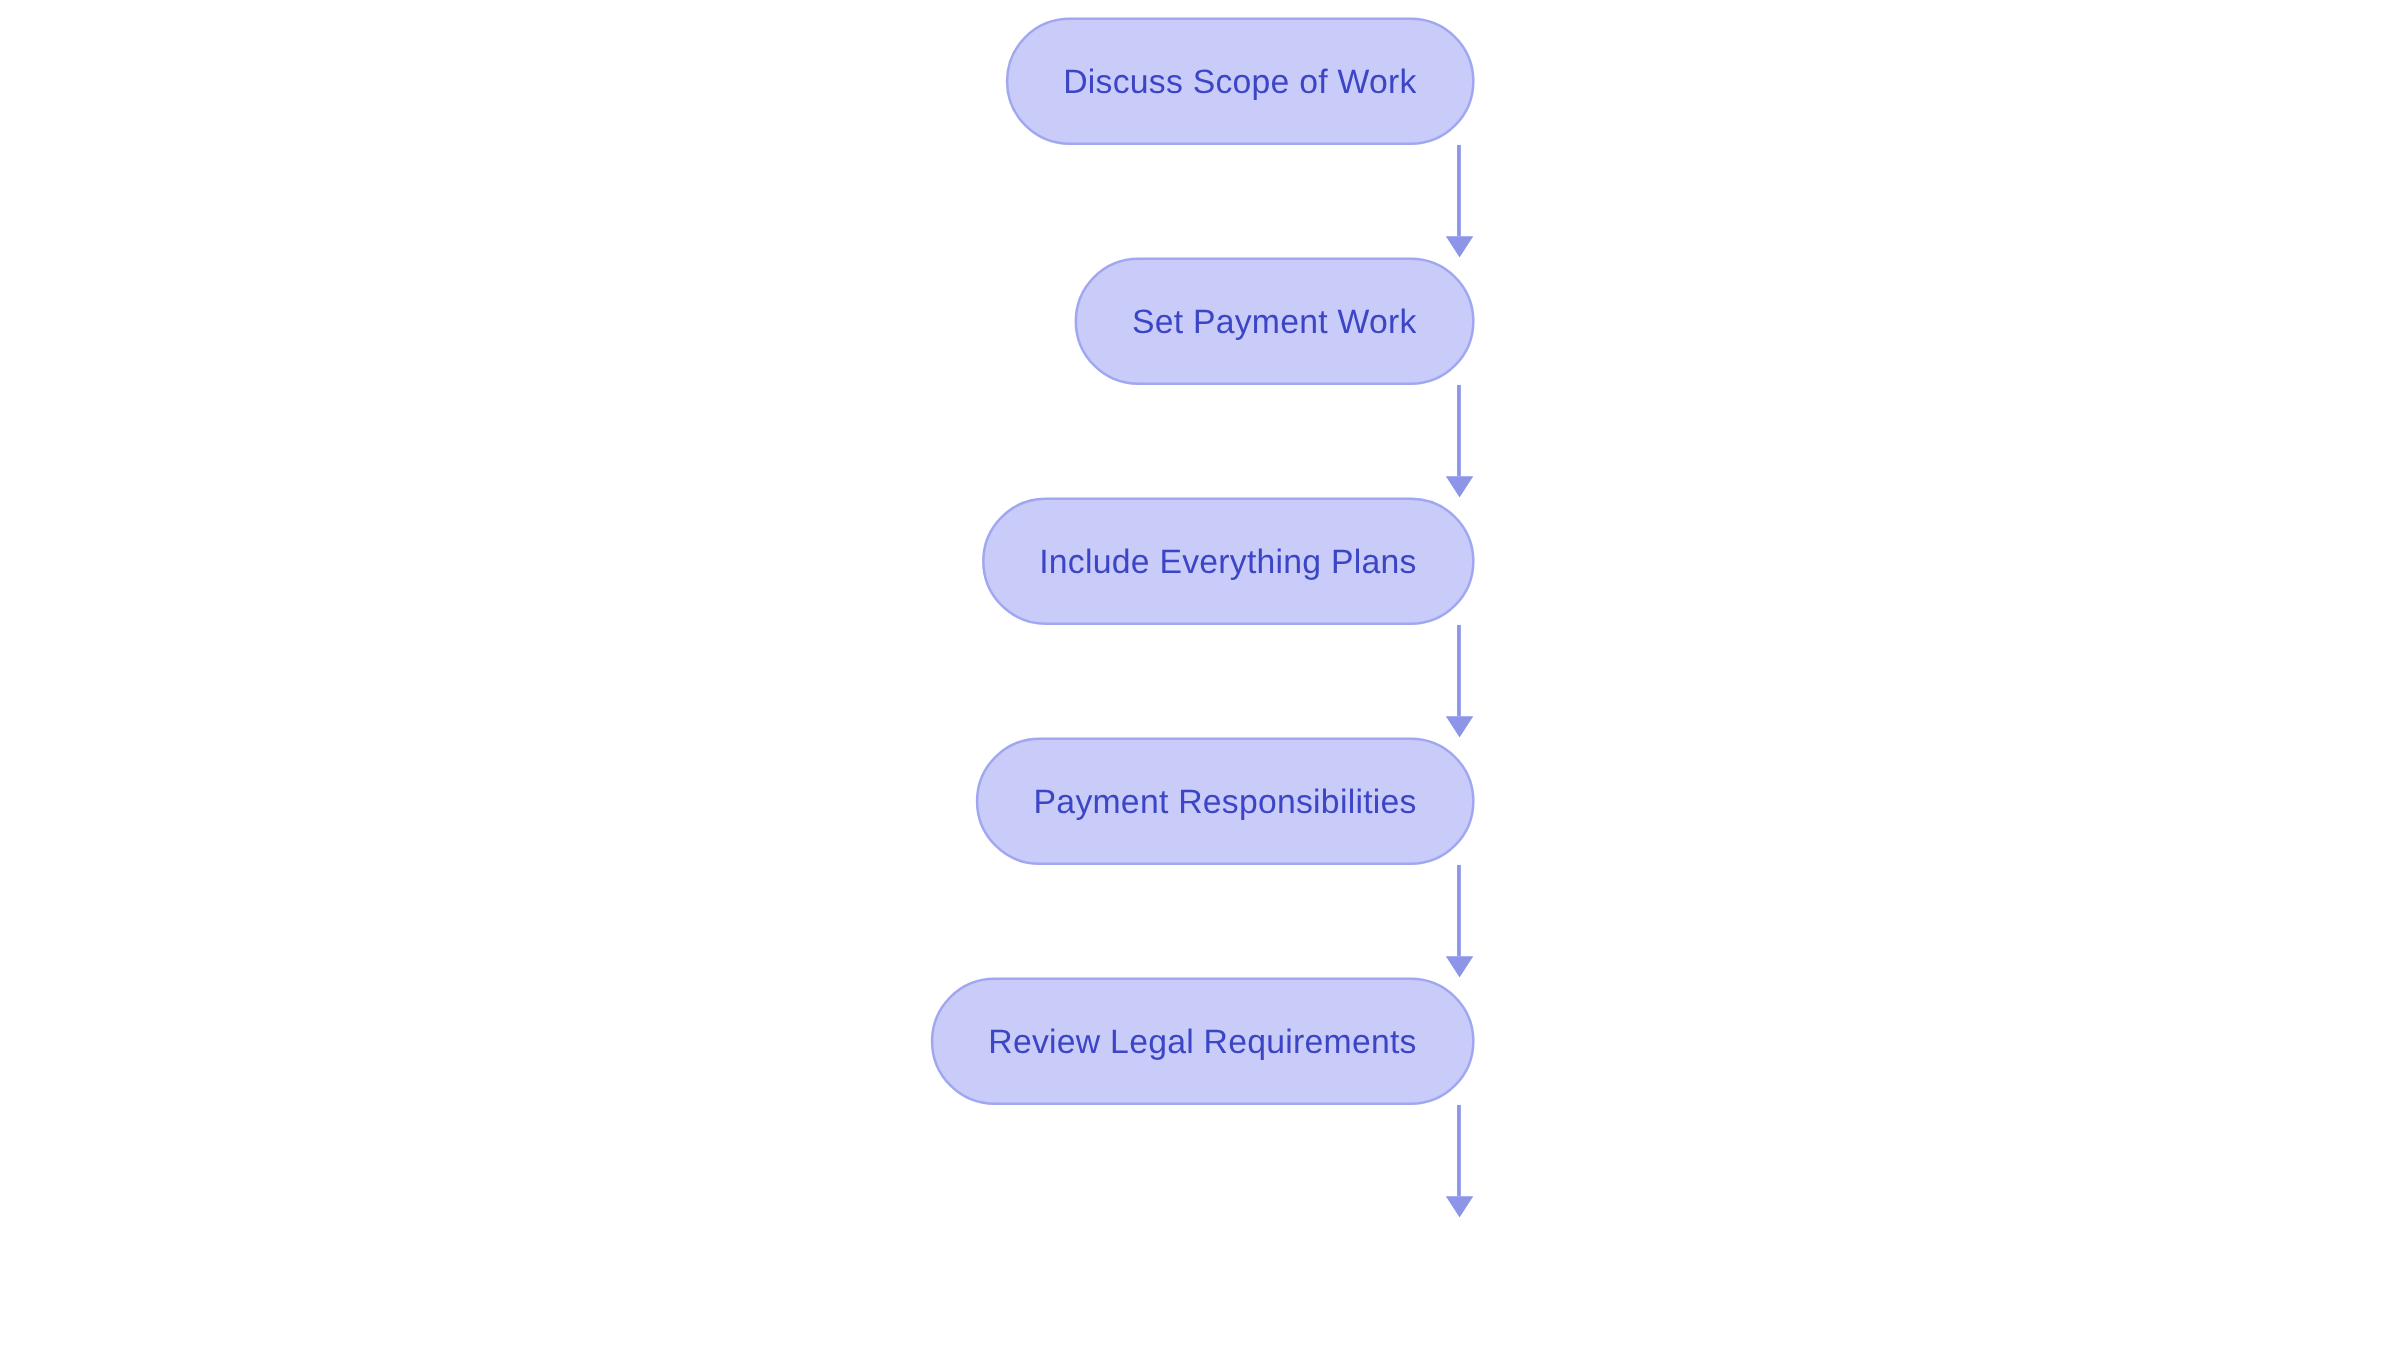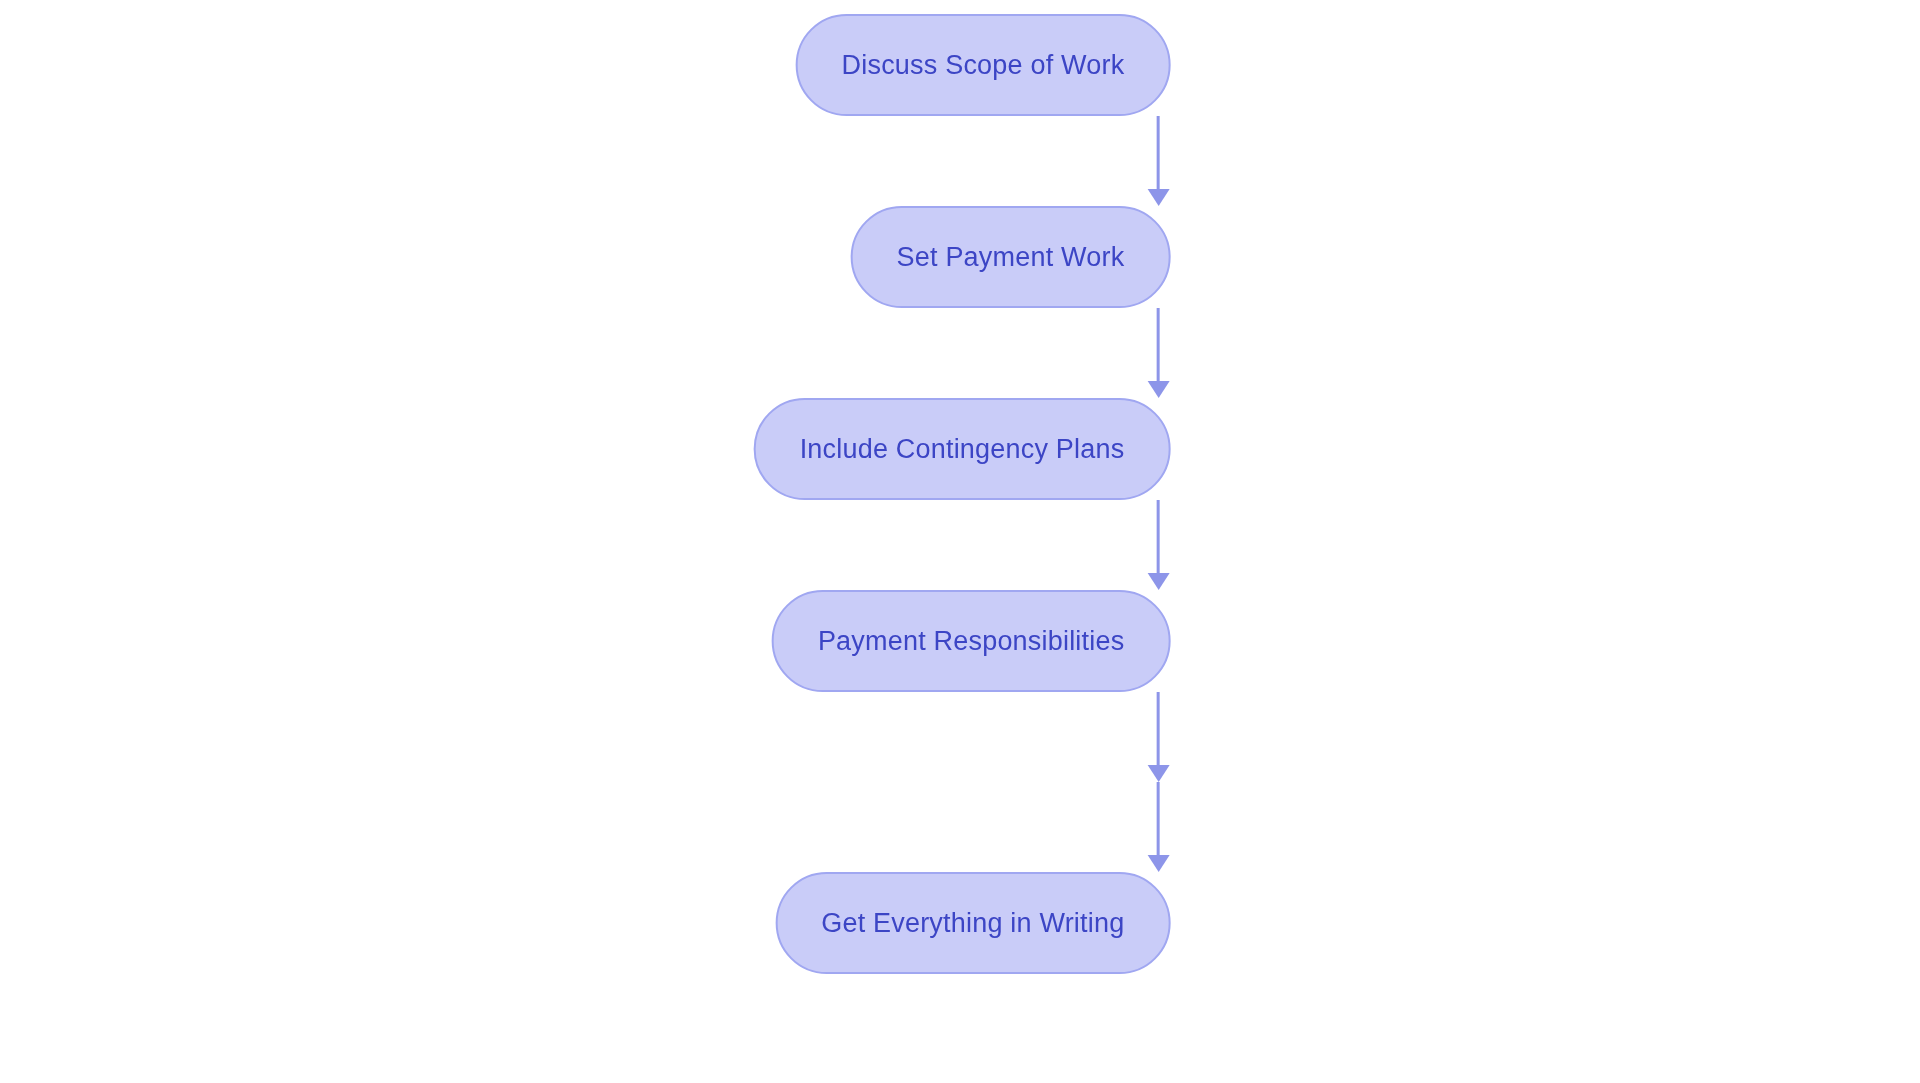--- a/index.html
+++ b/index.html
@@ -90,41 +90,41 @@
     <div class="node">
       <span>Set Payment Work</span>
     </div>
 
     <div class="arrow">
       <div class="shaft"></div>
       <div class="head"></div>
     </div>
 
     <div class="node">
-      <span>Include Contingency Plans</span>
+      <span>Include Everything Plans</span>
     </div>
 
     <div class="arrow">
       <div class="shaft"></div>
       <div class="head"></div>
     </div>
 
     <div class="node">
       <span>Payment Responsibilities</span>
     </div>
 
     <div class="arrow">
       <div class="shaft"></div>
       <div class="head"></div>
     </div>
 
+    <div class="node">
+      <span>Review Legal Requirements</span>
+    </div>
 
     <div class="arrow">
       <div class="shaft"></div>
       <div class="head"></div>
     </div>
 
-    <div class="node">
-      <span>Get Everything in Writing</span>
-    </div>
 
   </div>
 </div>
 
 </body></html>

